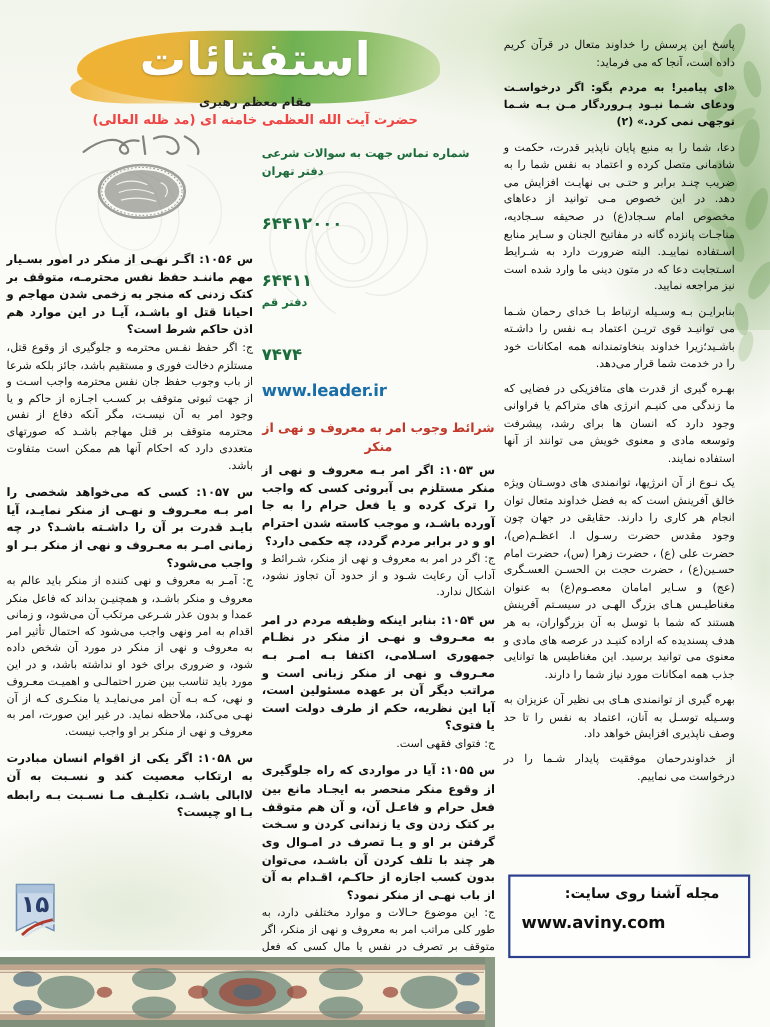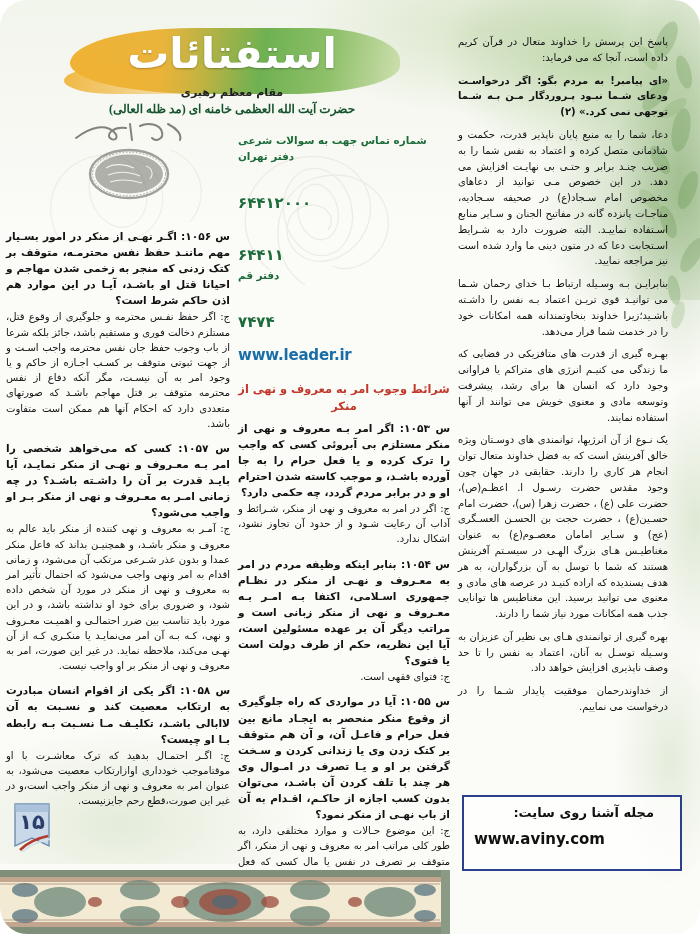--- a/index.html
+++ b/index.html
@@ -9,21 +9,20 @@
     font-family:"DejaVu Sans","Liberation Sans",sans-serif;
     background:#ffffff;
     overflow:hidden;
     position:relative;
   }
   #page{
     position:absolute;inset:0;
     width:700px;height:934px;
     background:#fbfbf7;
     overflow:hidden;
-    border-radius:27px;
   }
 
   
   .bg-wash-top{
     position:absolute;left:0;top:0;width:700px;height:300px;
     background:
       radial-gradient(ellipse 230px 150px at 600px 60px, rgba(150,190,120,.55), rgba(150,190,120,0) 70%),
       radial-gradient(ellipse 200px 220px at 680px 200px, rgba(120,165,95,.45), rgba(120,165,95,0) 72%),
       radial-gradient(ellipse 260px 120px at 480px 30px, rgba(195,215,170,.5), rgba(195,215,170,0) 70%),
       linear-gradient(180deg,#f2f5ec 0%, #fbfbf7 75%);
@@ -73,21 +72,21 @@
     text-shadow:0 1px 2px rgba(0,0,0,.28);
     line-height:1.35;
     direction:rtl;
   }
   .sub1{
     position:absolute;left:0;top:64px;width:340px;text-align:center;
     font-size:11px;font-weight:bold;color:#1f1f1f;direction:rtl;
   }
   .sub2{
     position:absolute;left:0;top:80px;width:340px;text-align:center;
-    font-size:12px;font-weight:bold;color:#14532d;direction:rtl;font-family:Liberation Serif, serif;
+    font-size:12px;font-weight:bold;color:#ef4444;direction:rtl;
   }
   .signature{
     position:absolute;left:70px;top:118px;width:120px;height:28px;
     pointer-events:none;
   }
   .seal{
     position:absolute;left:88px;top:148px;width:82px;height:52px;
     pointer-events:none;opacity:.62;
   }
 
@@ -276,21 +275,20 @@
   </div>
 
   <div class="col col-left">
     <p class="q">س ۱۰۵۶: اگـر نهـی از منکر در امور بسـیار مهم ماننـد حفظ نفس محترمـه، متوقف بر کتک زدنی که منجر به زخمی شدن مهاجم و احیانا قتل او باشـد، آیـا در این موارد هم اذن حاکم شرط است؟</p>
     <p class="a">ج: اگر حفظ نفـس محترمه و جلوگیری از وقوع قتل، مستلزم دخالت فوری و مستقیم باشد، جائز بلکه شرعا از باب وجوب حفظ جان نفس محترمه واجب اسـت و از جهت ثبوتی متوقف بر کسـب اجـازه از حاکم و یا وجود امر به آن نیسـت، مگر آنکه دفاع از نفس محترمه متوقف بر قتل مهاجم باشـد که صورتهای متعددی دارد که احکام آنها هم ممکن است متفاوت باشد.</p>
 
     <p class="q">س ۱۰۵۷: کسی که می‌خواهد شخصی را امر بـه معـروف و نهـی از منکر نمایـد، آیا بایـد قدرت بر آن را داشـته باشـد؟ در چه زمانی امـر به معـروف و نهی از منکر بـر او واجب می‌شود؟</p>
     <p class="a">ج: آمـر به معروف و نهی کننده از منکر باید عالم به معروف و منکر باشـد، و همچنیـن بداند که فاعل منکر عمدا و بدون عذر شـرعی مرتکب آن می‌شود، و زمانی اقدام به امر ونهی واجب می‌شود که احتمال تأثیر امر به معروف و نهی از منکر در مورد آن شخص داده شود، و ضروری برای خود او نداشته باشد، و در این مورد باید تناسب بین ضرر احتمالـی و اهمیـت معـروف و نهی، کـه بـه آن امر می‌نمایـد یا منکـری کـه از آن نهـی می‌کند، ملاحظه نماید. در غیر این صورت، امر به معروف و نهی از منکر بر او واجب نیست.</p>
 
     <p class="q">س ۱۰۵۸: اگر یکی از اقوام انسان مبادرت به ارتکاب معصیت کند و نسـبت به آن لاابالی باشـد، تکلیـف مـا نسـبت بـه رابطه بـا او چیست؟</p>
-    <p class="a">ج: اگـر احتمـال بدهید که ترک معاشـرت با او موقتاموجب خودداری اوازارتکاب معصیت می‌شود، به عنوان امر به معروف و نهی از منکر واجب است،و در غیر این صورت،قطع رحم جایزنیست.</p>
   </div>
 
   <div class="col col-right">
     <p class="p">پاسخ این پرسش را خداوند متعال در قرآن کریم داده است، آنجا که می فرماید:</p>
     <p class="p p-bold">«ای پیامبر! به مردم بگو: اگر درخواسـت ودعای شـما نبـود پـروردگار مـن بـه شـما توجهی نمی کرد.» (۲)</p>
     <p class="p">دعا، شما را به منبع پایان ناپذیر قدرت، حکمت و شادمانی متصل کرده و اعتماد به نفس شما را به ضریب چنـد برابر و حتـی بی نهایـت افزایش می دهد. در این خصوص مـی توانید از دعاهای مخصوص امام سـجاد(ع) در صحیفه سـجادیه، مناجـات پانزده گانه در مفاتیح الجنان و سـایر منابع اسـتفاده نماییـد. البته ضرورت دارد به شـرایط اسـتجابت دعا که در متون دینی ما وارد شده است نیز مراجعه نمایید.</p>
     <p class="p">بنابرایـن بـه وسـیله ارتباط بـا خدای رحمان شـما می توانیـد قوی تریـن اعتماد بـه نفس را داشـته باشـید؛زیرا خداوند بنخاوتمندانه همه امکانات خود را در خدمت شما قرار می‌دهد.</p>
     <p class="p">بهـره گیری از قدرت های متافزیکی در فضایی که ما زندگی می کنیـم انرژی های متراکم یا فراوانی وجود دارد که انسان ها برای رشد، پیشرفت وتوسعه مادی و معنوی خویش می توانند از آنها استفاده نمایند.</p>
     <p class="p">یک نـوع از آن انرژیها، توانمندی های دوسـتان ویژه خالق آفرینش است که به فضل خداوند متعال توان انجام هر کاری را دارند. حقایقی در جهان چون وجود مقدس حضرت رسـول ا. اعظـم(ص)، حضرت علی (ع) ، حضرت زهرا (س)، حضرت امام حسـین(ع) ، حضرت حجت بن الحسـن العسـگری (عج) و سـایر امامان معصـوم(ع) به عنوان مغناطیـس هـای بزرگ الهـی در سیسـتم آفرینش هستند که شما با توسل به آن بزرگواران، به هر هدف پسندیده که اراده کنیـد در عرصه های مادی و معنوی می توانید برسید. این مغناطیس ها توانایی جذب همه امکانات مورد نیاز شما را دارند.</p>
     <p class="p">بهره گیری از توانمندی هـای بی نظیر آن عزیزان به وسـیله توسـل به آنان، اعتماد به نفس را تا حد وصف ناپذیری افزایش خواهد داد.</p>

